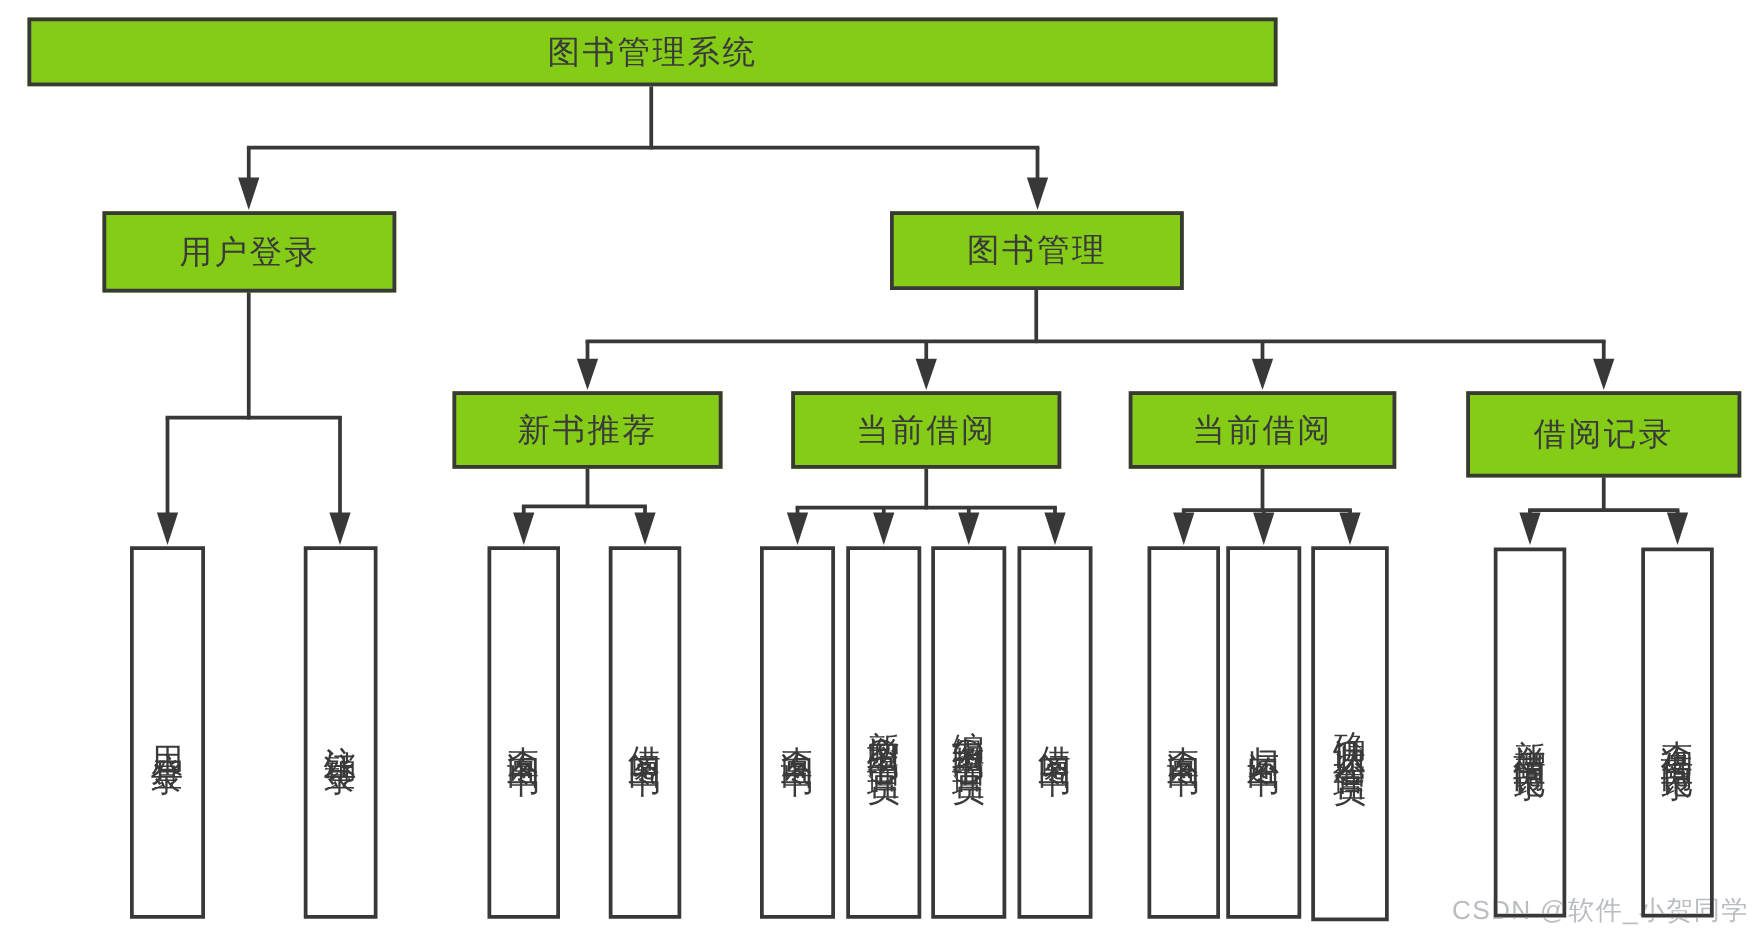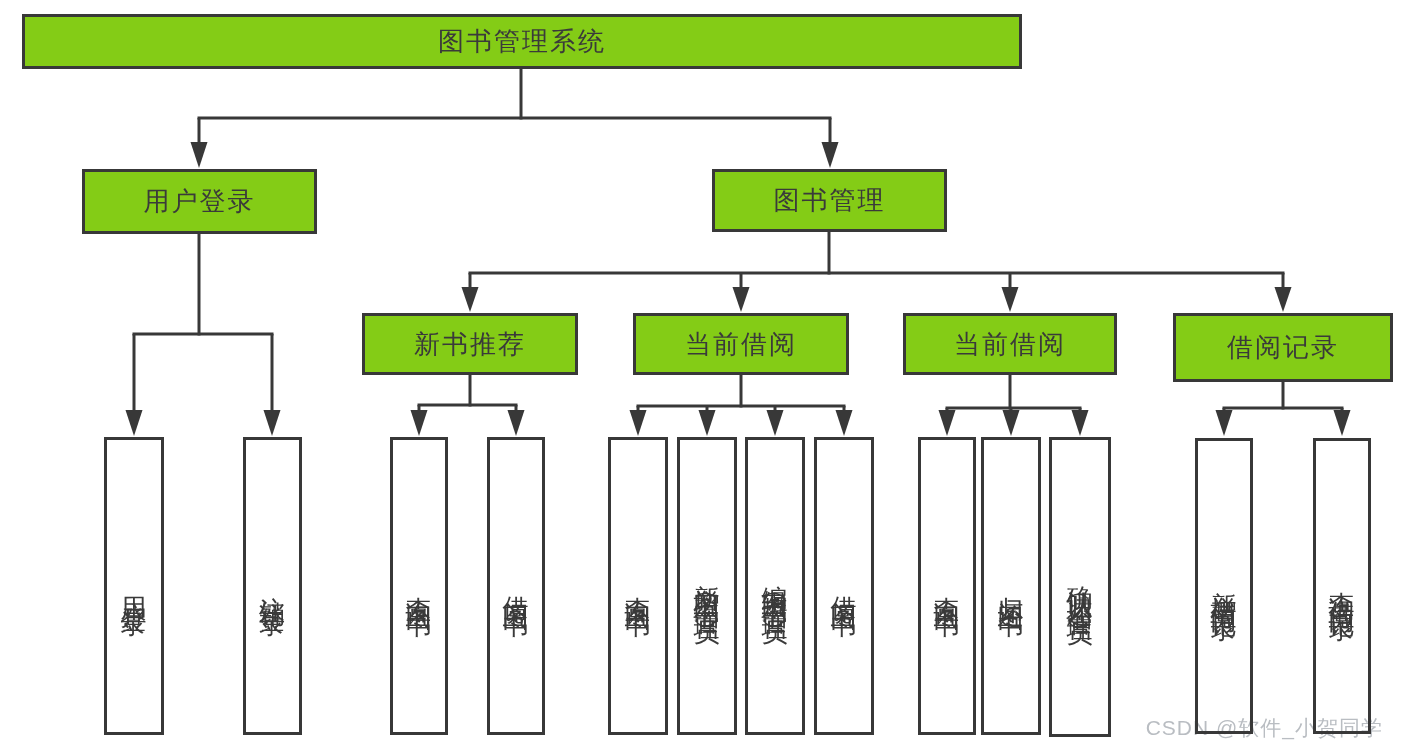--- a/index.html
+++ b/index.html
@@ -34,21 +34,21 @@
   }
   .leaf span{
     writing-mode:vertical-rl;
     font-size:26px;
     letter-spacing:5px;
     line-height:1;
     color:#3a3a3a;
   }
   .watermark{
     position:absolute;
-    right:22px;bottom:5px;
+    right:6px;bottom:5px;
     font-size:21px;
     letter-spacing:1px;
     color:#b9bdc2;
     z-index:5;
     mix-blend-mode:darken;
     white-space:nowrap;
   }
 </style>
 </head>
 <body>

